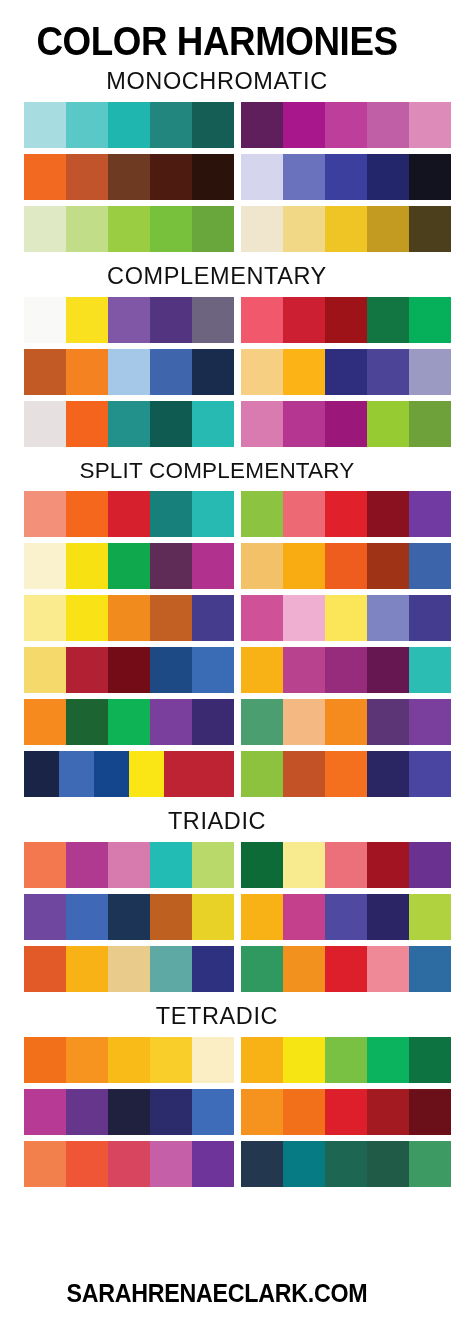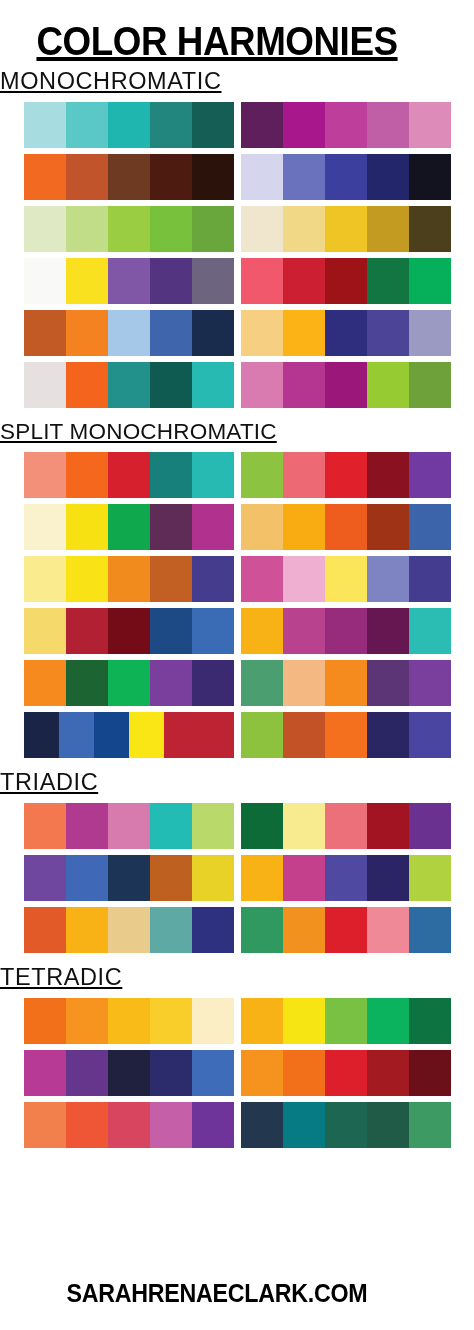--- a/index.html
+++ b/index.html
@@ -3,39 +3,39 @@
 <meta charset="utf-8">
 <style>
   * { margin:0; padding:0; box-sizing:border-box; }
   html,body { width:474px; height:1330px; }
   body {
     background:#ffffff;
     font-family:"Liberation Sans", sans-serif;
     -webkit-font-smoothing:antialiased;
     overflow:hidden;
   }
-  .page { position:relative; width:434px; height:1330px;text-decoration:underline; }
+  .page { position:relative; width:434px; height:1330px; }
 
   .title {
     text-align:center;
     font-family:"Liberation Sans", sans-serif;
     font-weight:bold;
     font-size:40px;
     letter-spacing:-0.5px;
     color:#000;
     padding-top:21px;
     transform:scaleX(0.92);
     transform-origin:center;
     line-height:1.0;
   }
 
   .section { margin-top:2px; }
 
   .section-head {
-    text-align:left;
+    text-align:center;
     font-family:"Liberation Sans", sans-serif;
     font-weight:400;
     font-size:23.5px;
     letter-spacing:0.6px;
     color:#111;
     padding:5px 0 7px 0;
     line-height:1.15;
   }
   .section-head.sc { font-size:22.5px; letter-spacing:0.2px; }
 
@@ -136,20 +136,21 @@
               <div class="sw" style="background: rgb(240, 230, 205);"></div>
               <div class="sw" style="background: rgb(240, 216, 135);"></div>
               <div class="sw" style="background: rgb(238, 197, 36);"></div>
               <div class="sw" style="background: rgb(196, 155, 33);"></div>
               <div class="sw" style="background: rgb(76, 64, 28);"></div>
             </div>
           </div>
         </div>
       </div>
       <div class="section">
+        <div class="section-head">COMPLEMENTARY</div>
         <div class="rows">
           <div class="row">
             <div class="palette">
               <div class="sw" style="background: rgb(249, 249, 247);"></div>
               <div class="sw" style="background: rgb(249, 225, 32);"></div>
               <div class="sw" style="background: rgb(127, 87, 166);"></div>
               <div class="sw" style="background: rgb(82, 52, 128);"></div>
               <div class="sw" style="background: rgb(109, 101, 128);"></div>
             </div>
             <div class="palette">
@@ -188,21 +189,21 @@
               <div class="sw" style="background: rgb(217, 123, 176);"></div>
               <div class="sw" style="background: rgb(180, 54, 145);"></div>
               <div class="sw" style="background: rgb(155, 23, 121);"></div>
               <div class="sw" style="background: rgb(151, 203, 50);"></div>
               <div class="sw" style="background: rgb(111, 161, 58);"></div>
             </div>
           </div>
         </div>
       </div>
       <div class="section">
-        <div class="section-head sc">SPLIT MONOCHROMATIC</div>
+        <div class="section-head sc">SPLIT COMPLEMENTARY</div>
         <div class="rows">
           <div class="row">
             <div class="palette">
               <div class="sw" style="background: rgb(243, 144, 122);"></div>
               <div class="sw" style="background: rgb(244, 103, 29);"></div>
               <div class="sw" style="background: rgb(214, 32, 46);"></div>
               <div class="sw" style="background: rgb(23, 128, 123);"></div>
               <div class="sw" style="background: rgb(38, 186, 178);"></div>
             </div>
             <div class="palette">

